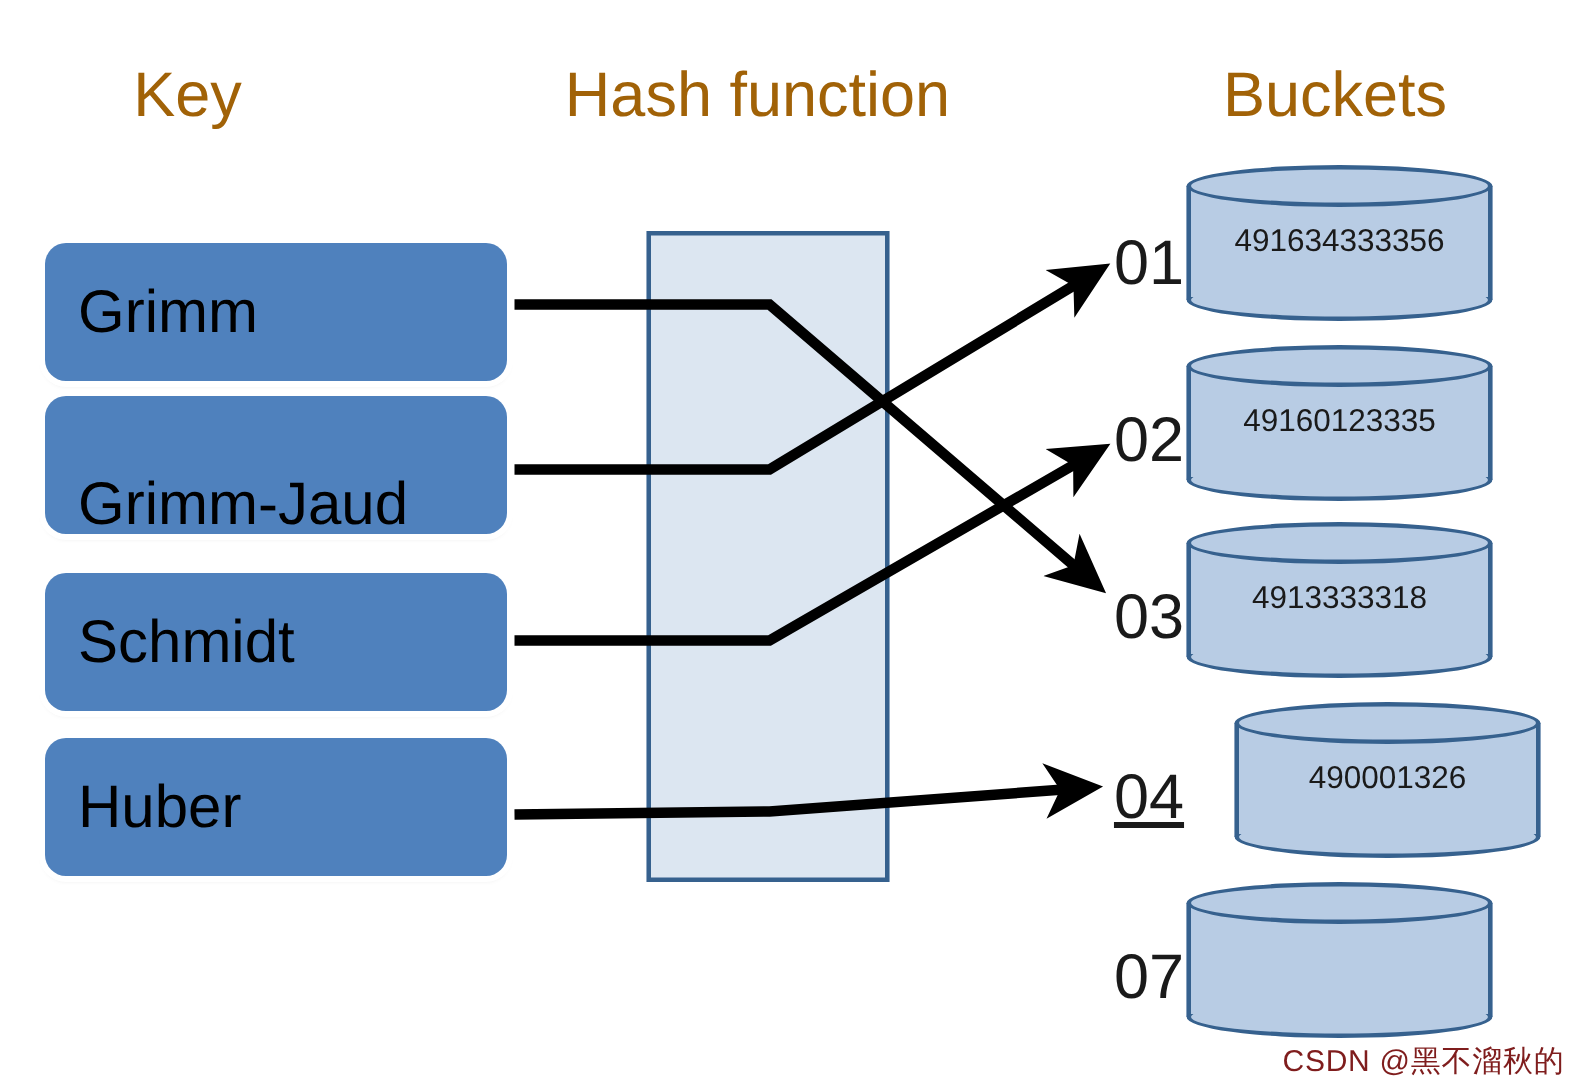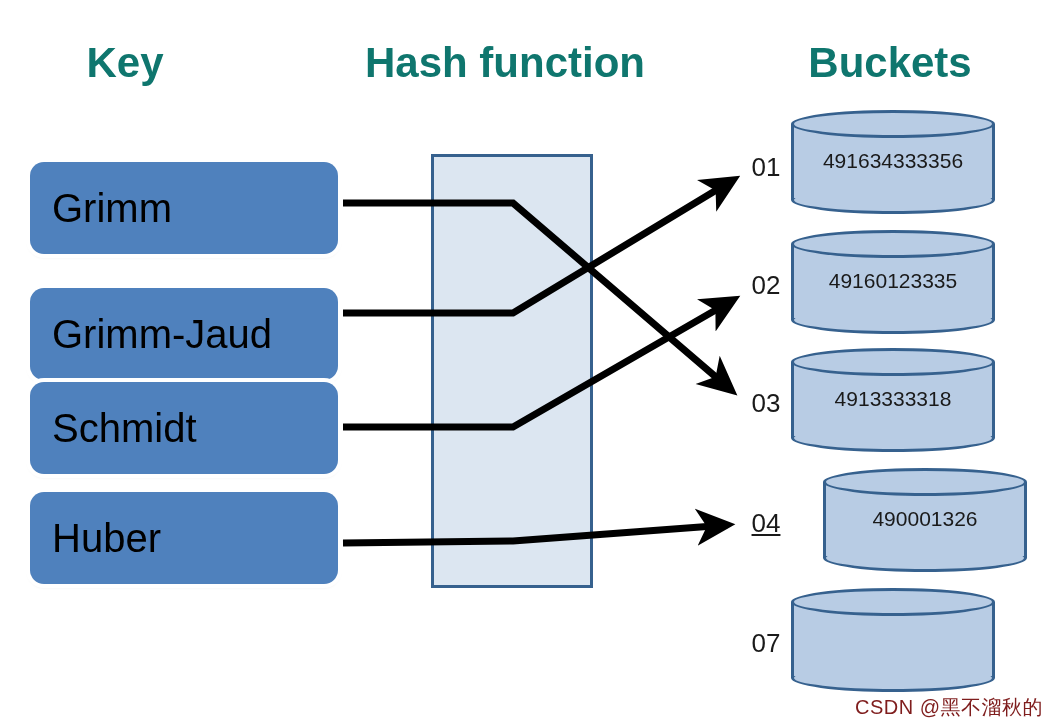--- a/index.html
+++ b/index.html
@@ -16,22 +16,22 @@
     width: 1047px;
     height: 727px;
     background: #ffffff;
     overflow: hidden;
   }
 
   
   .col-heading {
     position: absolute;
     font-size: 42px;
-    font-weight: 700;
-    color: #0f766e;
+    font-weight: 400;
+    color: #a16207;
     text-align: center;
     white-space: nowrap;
     line-height: 1;
   }
   #heading-key      { left: 25px;  top: 42px; width: 200px; }
   #heading-hash     { left: 345px; top: 42px; width: 320px; }
   #heading-buckets  { left: 780px; top: 42px; width: 220px; }
 
   
   .key-box {
@@ -48,21 +48,21 @@
     padding-left: 22px;
   }
   .key-box .key-label {
     color: #000000;
     font-size: 40px;
     font-weight: 400;
     line-height: 1;
     white-space: nowrap;
   }
   #key-box-0 { top: 162px; }
-  #key-box-1 { top: 288px; }
+  #key-box-1 { top: 264px; align-items: flex-end; }
   #key-box-2 { top: 382px; }
   #key-box-3 { top: 492px; }
 
   
   #hash-rect {
     position: absolute;
     left: 431px;
     top: 154px;
     width: 162px;
     height: 434px;
@@ -79,21 +79,21 @@
     width: 1047px;
     height: 727px;
     pointer-events: none;
   }
 
   
   .bucket-index {
     position: absolute;
     left: 740px;
     width: 52px;
-    font-size: 26px;
+    font-size: 42px;
     color: #1a1a1a;
     text-align: center;
     line-height: 1;
     white-space: nowrap;
   }
   #bucket-index-0 { top: 154px; }
   #bucket-index-1 { top: 272px; }
   #bucket-index-2 { top: 390px; }
   #bucket-index-3 { top: 510px; text-decoration: underline; }
   #bucket-index-4 { top: 630px; }

